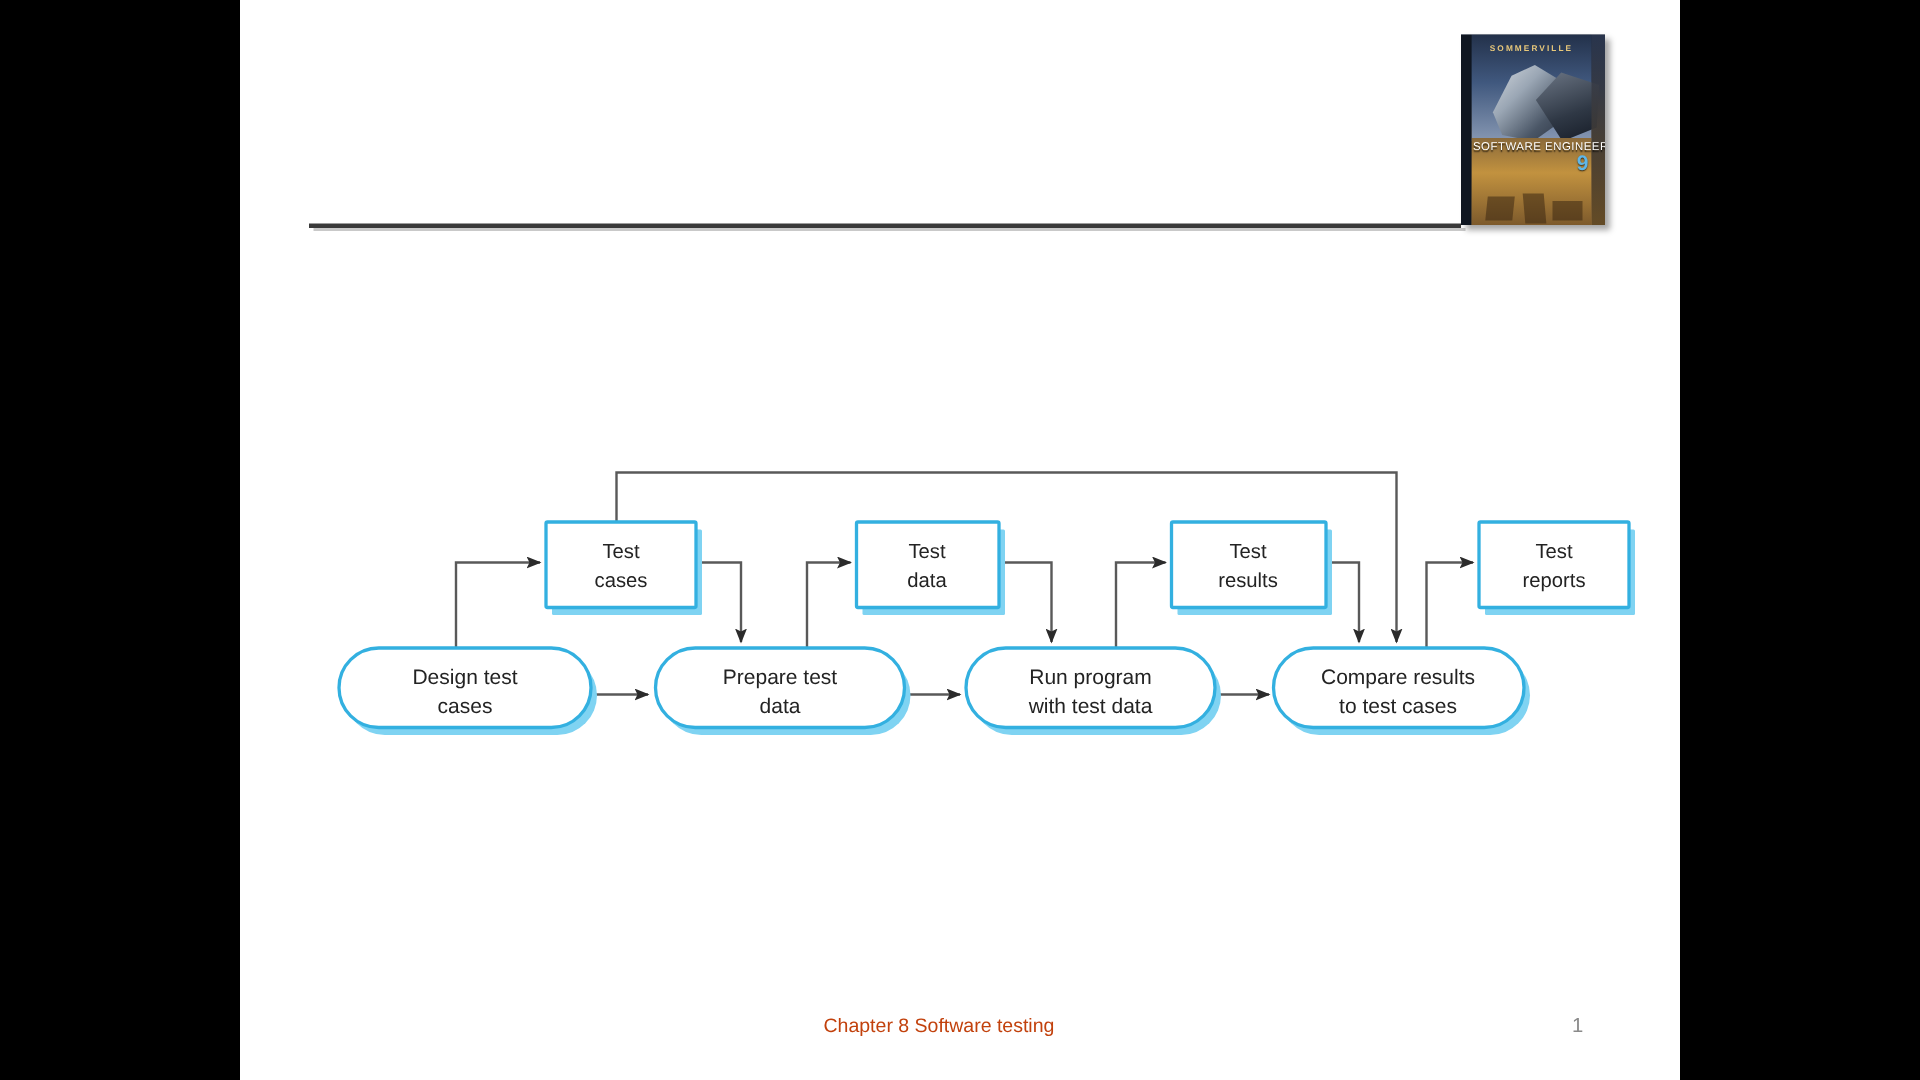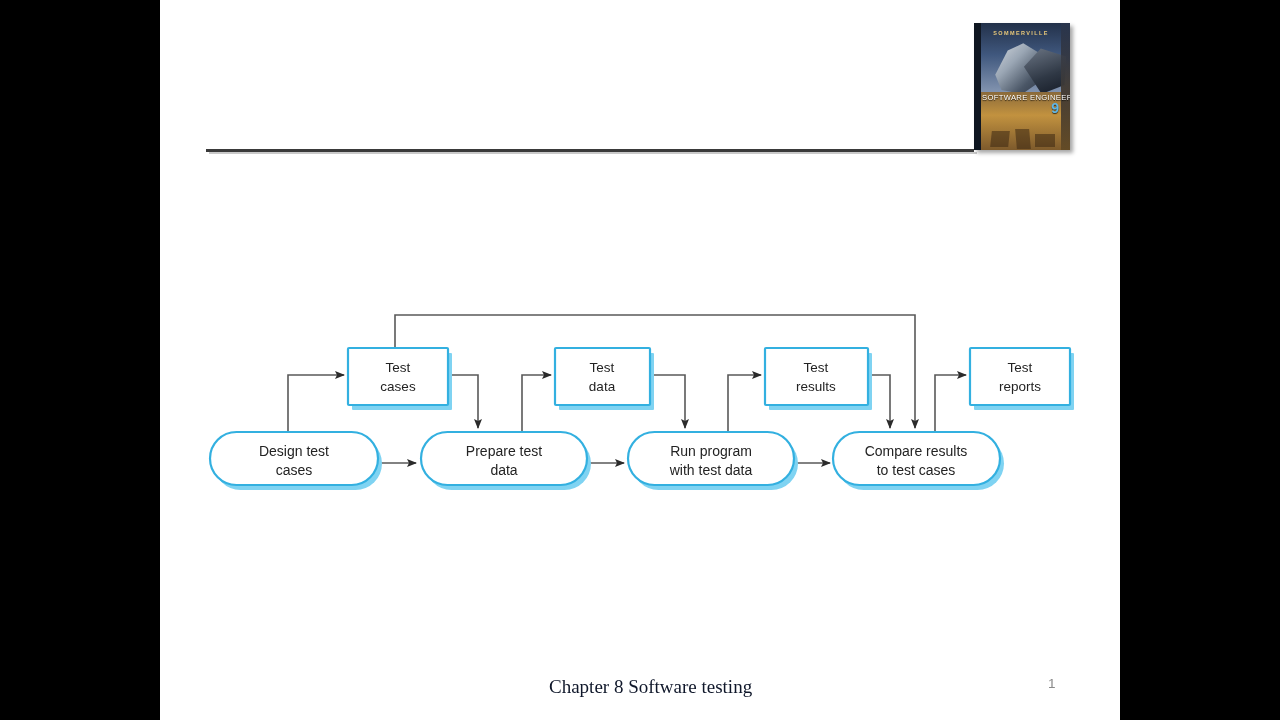--- a/index.html
+++ b/index.html
@@ -154,36 +154,35 @@
     top: 61%;
     font-size: 14px;
     font-weight: bold;
     color: #5fb7e8;
     text-shadow: 0 1px 1px rgba(0,0,0,.7);
   }
 
   
   #diagram {
     position: absolute;
-    left: 0;
+    left: 16px;
     top: 0;
     width: 960px;
     height: 720px;
   }
   #diagram svg { display: block; }
 
   
   #footer-text {
     position: absolute;
     left: 389px;
     top: 676px;
-    font-size: 19px;
-    color: #0f172a;
+    font-size: 13px;
+    color: #c2410c;
     white-space: nowrap;
-    font-family: Liberation Serif, serif;
   }
   #footer-page {
     position: absolute;
     left: 888px;
     top: 676px;
     font-size: 13.5px;
     color: #8a8a8a;
   }
 </style>
 </head>

